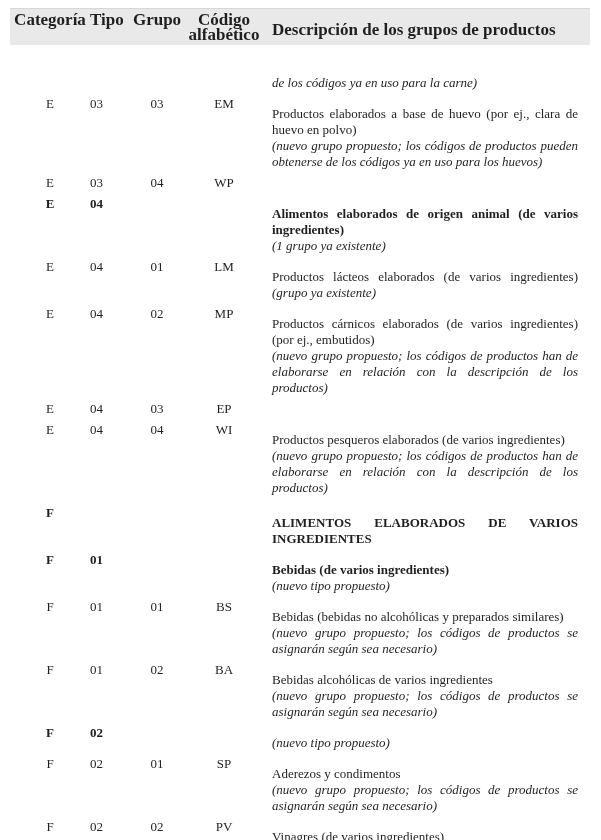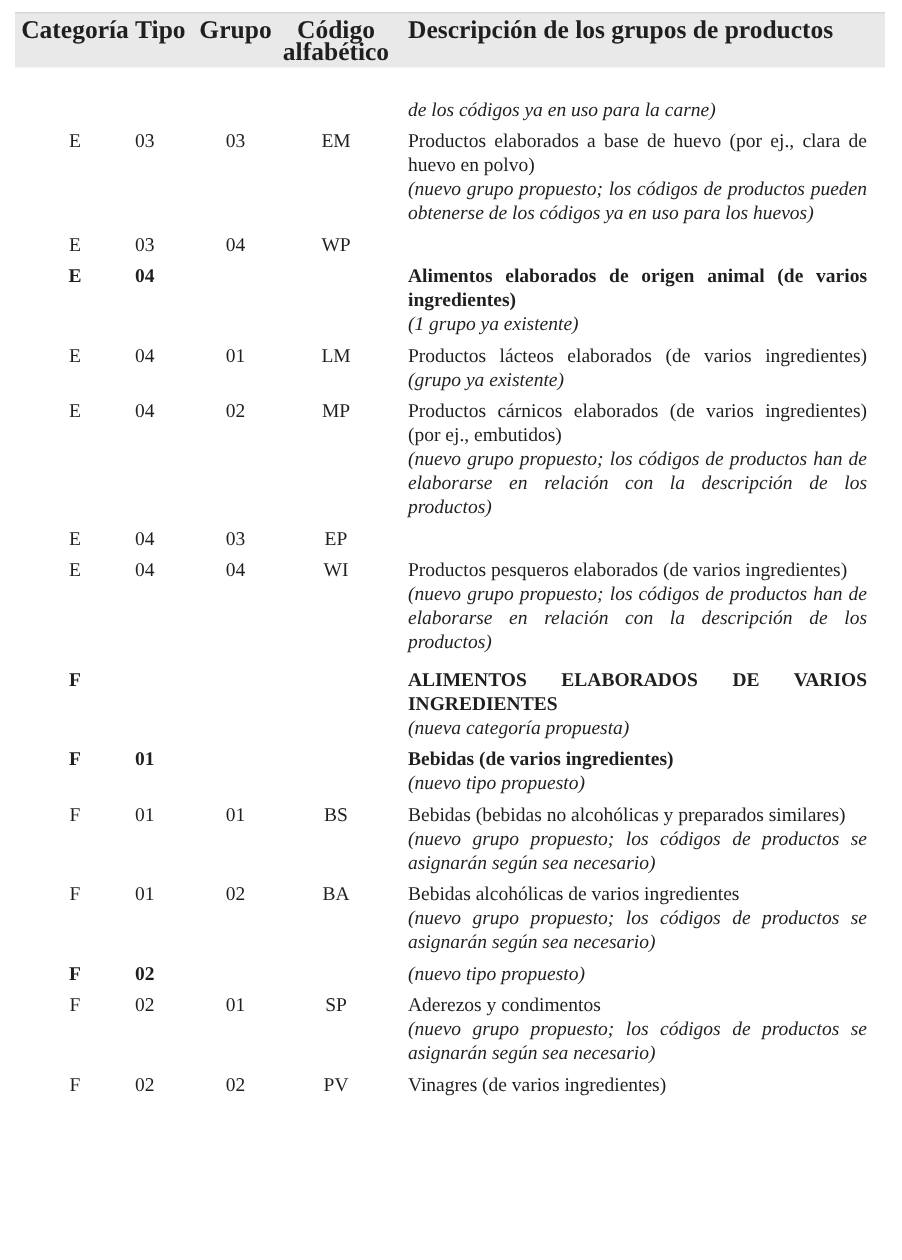--- a/index.html
+++ b/index.html
@@ -29,21 +29,21 @@
     font-weight: bold;
     font-size: 17px;
     line-height: 15px;
     text-align: center;
   }
   
   .col-categoria { width: 80px;  text-align: center; flex: 0 0 auto; }
   .col-tipo      { width: 38px;  text-align: left; flex: 0 0 auto; }
   .col-grupo     { width: 58px;  text-align: center; flex: 0 0 auto; }
   .col-codigo    { width: 76px;  text-align: center; flex: 0 0 auto; }
-  .col-desc      { width: 306px; margin-left: 10px;  text-align: left; flex: 0 0 auto; }
+  .col-desc      { width: 306px; margin-left: 10px;  text-align: left; flex: 0 0 auto; margin-top: 10px; }
   
   .tbody { padding-top: 20px; }
   .row {
     display: flex;
     align-items: flex-start;
     margin-bottom: 5px;
     font-size: 13px;
     line-height: 16px;
   }
   .row.major { margin-top: 9px; }
@@ -147,21 +147,20 @@
           </div>
   </div>
 
   <div class="row bold-row major">
     <div class="cval col-categoria">F</div>
     <div class="cval col-tipo"></div>
     <div class="cval col-grupo"></div>
     <div class="cval col-codigo"></div>
     <div class="desc col-desc">
             <p class="para"><span class="bd">ALIMENTOS ELABORADOS DE VARIOS INGREDIENTES</span></p>
-            <p class="para"><span class="it">(nueva categoría propuesta)</span></p>
           </div>
   </div>
 
   <div class="row bold-row">
     <div class="cval col-categoria">F</div>
     <div class="cval col-tipo">01</div>
     <div class="cval col-grupo"></div>
     <div class="cval col-codigo"></div>
     <div class="desc col-desc">
             <p class="para"><span class="bd">Bebidas (de varios ingredientes)</span></p>

